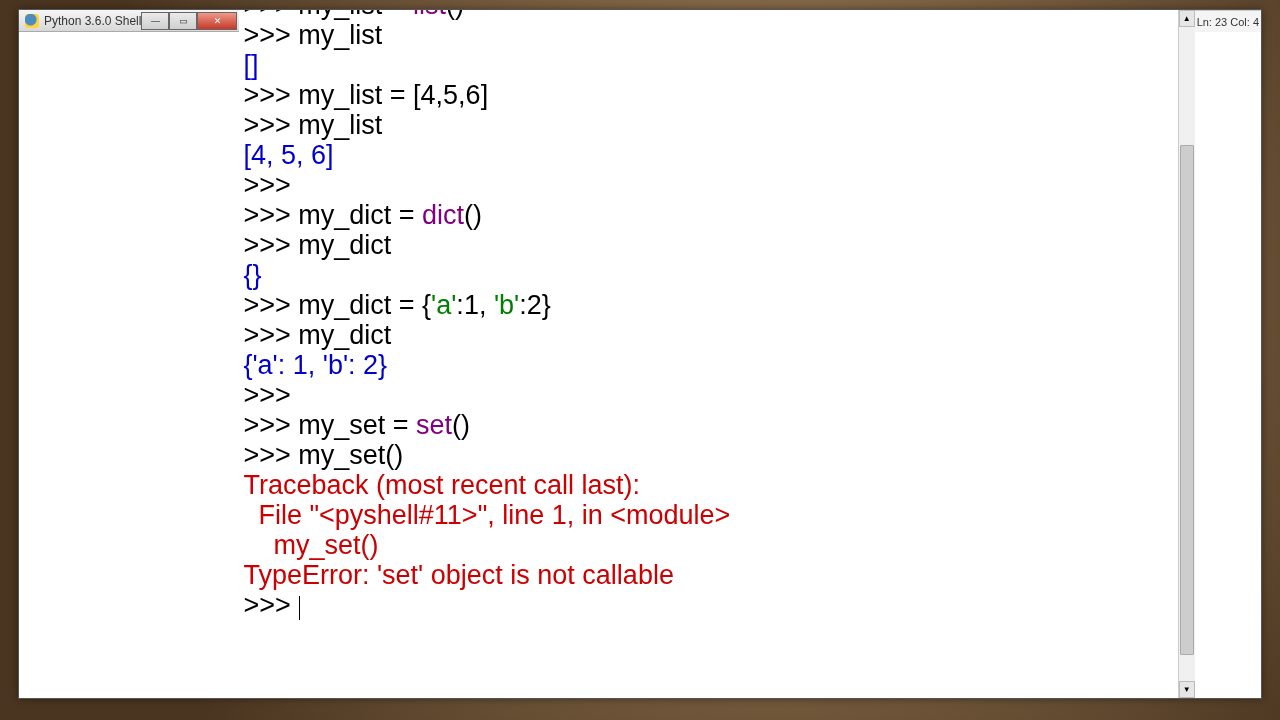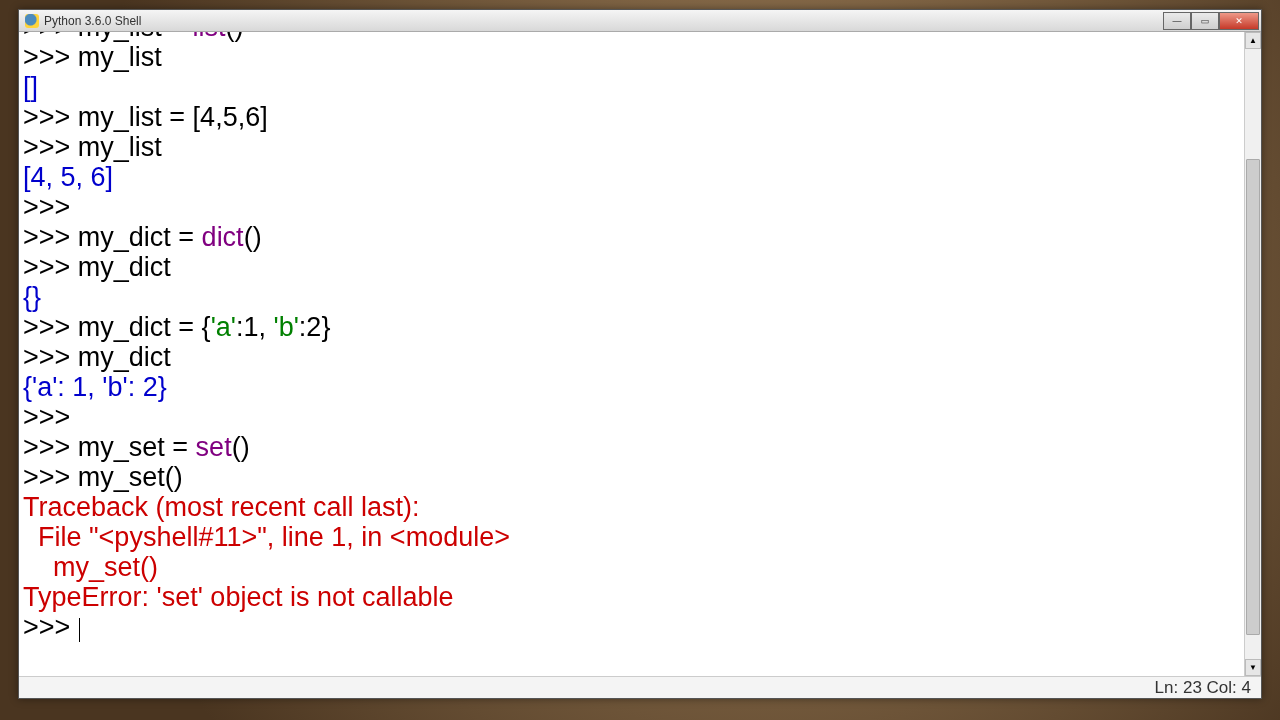--- a/index.html
+++ b/index.html
@@ -15,21 +15,21 @@
   .window {
     position: absolute;
     left: 18px;
     top: 9px;
     width: 1244px;
     height: 690px;
     background: #fff;
     border: 1px solid #555;
     box-shadow: 0 0 8px rgba(0,0,0,0.4);
     display: flex;
-    flex-direction: column;
+    flex-direction: row;
   }
   .titlebar {
     height: 22px;
     background: linear-gradient(to bottom, #f5f5f5, #d8d8d8);
     display: flex;
     align-items: center;
     padding: 0 2px 0 6px;
     font-size: 12px;
     color: #333;
     border-bottom: 1px solid #aaa;
@@ -104,25 +104,25 @@
   .sb-thumb {
     position:absolute; left:1px; right:1px;
     top: 18%; height: 78%;
     background: #cdcdcd; border:1px solid #aaa; border-radius:1px;
     cursor: pointer;
   }
   .statusbar {
     height: 22px;
     background: #f4f4f4;
     border-top: 1px solid #ccc;
-    font-size: 17px;
+    font-size: 11px;
     display: flex;
     justify-content: flex-end;
     align-items: center;
-    padding: 0 10px;
+    padding: 0 2px;
     color: #333;
   }
   .desktop-bg {
     position: absolute; inset: 0;
     background: radial-gradient(circle at 60% 40%, #a88860 0%, #4a3520 80%);
     z-index: -1;
   }
 </style>
 </head>
 <body>

